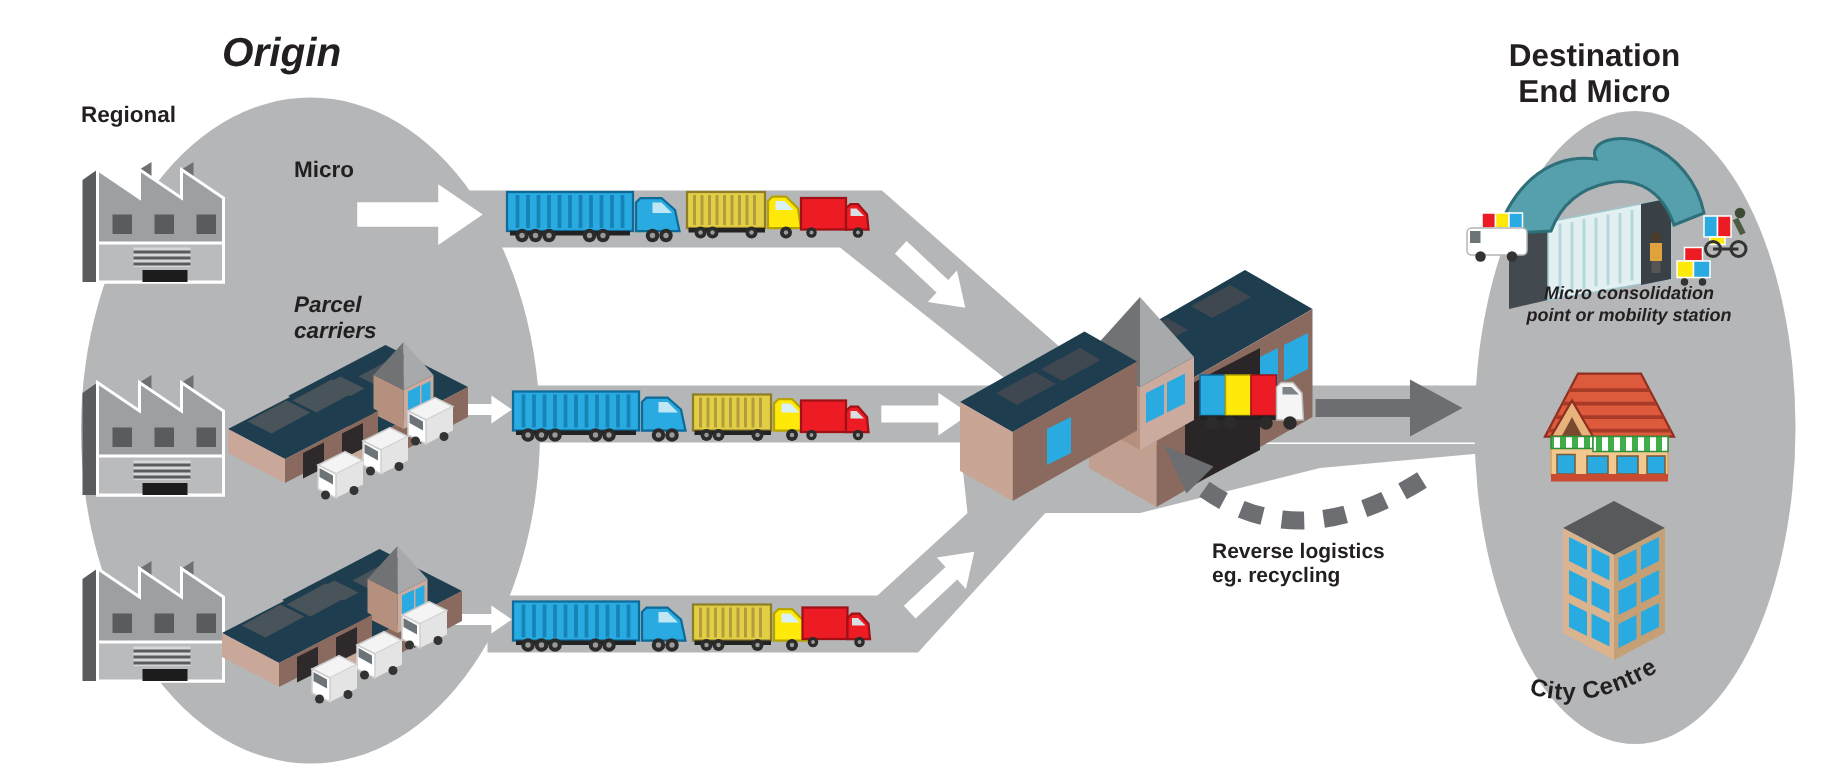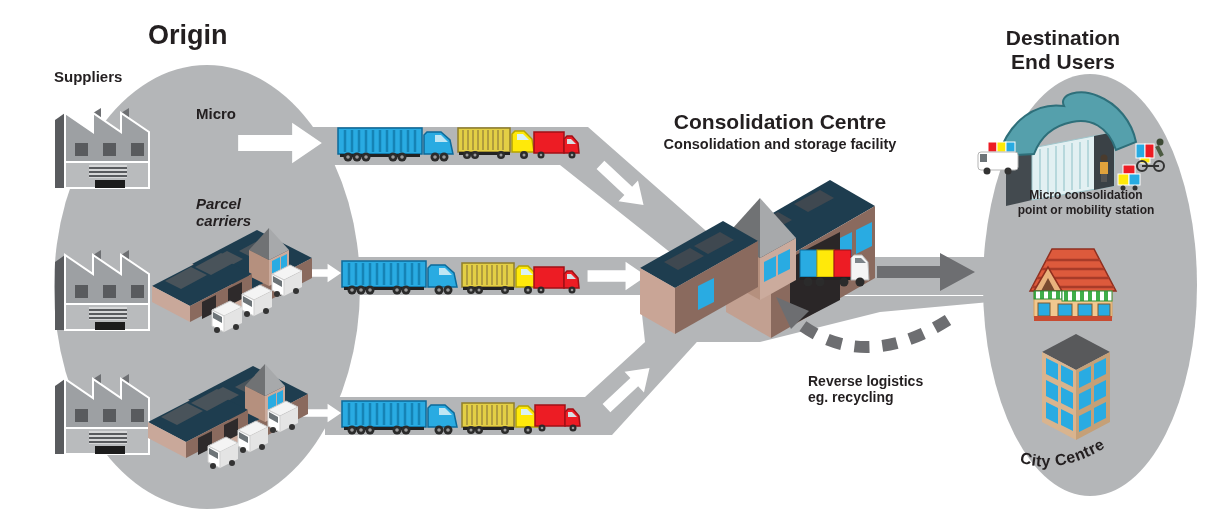--- a/index.html
+++ b/index.html
@@ -8,30 +8,30 @@
     --roof-dark:#1e3d4f; --window-blue:#29abe2; --wall-tan:#c9a89a;
     --wall-brown:#8a6a5e; --teal-roof:#55a0ac; --factory-grey:#9da0a3;
     --shop-roof-red:#dd5a3c; --awning-green:#3fae49;
   }
   html,body{margin:0;padding:0;background:#fff;}
   .stage{position:relative;width:1228px;height:514px;background:#fff;overflow:hidden;
          font-family:"Liberation Sans",sans-serif;}
   .stage svg{position:absolute;left:0;top:0;}
   .label{position:absolute;font-weight:bold;color:var(--text-dark);
          white-space:pre-line;line-height:1.15;}
-  .t-origin{left:148px;top:20px;font-size:27px;}
+  .t-origin{left:148px;top:20px;font-size:27px;font-style:italic;}
   .t-suppliers{left:54px;top:68px;font-size:15px;}
   .t-direct{left:196px;top:105px;font-size:15px;}
   .t-parcel{left:196px;top:195px;font-size:15px;font-style:italic;}
   .t-regional{left:196px;top:331px;font-size:15px;}
   .t-ctitle{left:620px;top:110px;width:320px;text-align:center;font-size:21px;}
   .t-csub{left:620px;top:136px;width:320px;text-align:center;font-size:14.5px;}
-  .t-reverse{left:808px;top:373px;font-size:14px;}
+  .t-reverse{left:808px;top:359px;font-size:14px;}
   .t-dest{left:987px;top:26px;width:152px;text-align:center;font-size:21px;line-height:1.12;}
-  .t-micro{left:998px;top:188px;width:176px;text-align:center;font-size:12px;line-height:1.25;}
+  .t-micro{left:998px;top:188px;width:176px;text-align:center;font-size:12px;line-height:1.25;font-style:italic;}
   .citytext{font-family:"Liberation Sans",sans-serif;font-weight:bold;font-size:16px;
             letter-spacing:0.5px;fill:var(--text-dark);}
 </style>
 </head>
 <body>
 
 <div class="stage">
 <svg width="1228" height="514" viewBox="0 0 1228 514">
   <defs>
     <pattern id="awn" width="8" height="10" patternUnits="userSpaceOnUse">
@@ -337,25 +337,23 @@
     </g>
   </g>
 
   <path id="citypath" d="M 1008,458 Q 1064,484 1130,430" fill="none"></path>
   <text class="citytext">
     <textPath href="#citypath" startOffset="12">City Centre</textPath>
   </text>
 </svg>
 
 <div class="label t-origin">Origin</div>
-<div class="label t-suppliers">Suppliers</div>
+<div class="label t-suppliers">Regional</div>
 <div class="label t-direct">Micro</div>
 <div class="label t-parcel">Parcel
 carriers</div>
-<div class="label t-ctitle">Consolidation Centre</div>
-<div class="label t-csub">Consolidation and storage facility</div>
 <div class="label t-reverse">Reverse logistics
 eg. recycling</div>
 <div class="label t-dest">Destination
-End Users</div>
+End Micro</div>
 <div class="label t-micro">Micro consolidation
 point or mobility station</div>
 </div>
 
 </body></html>

